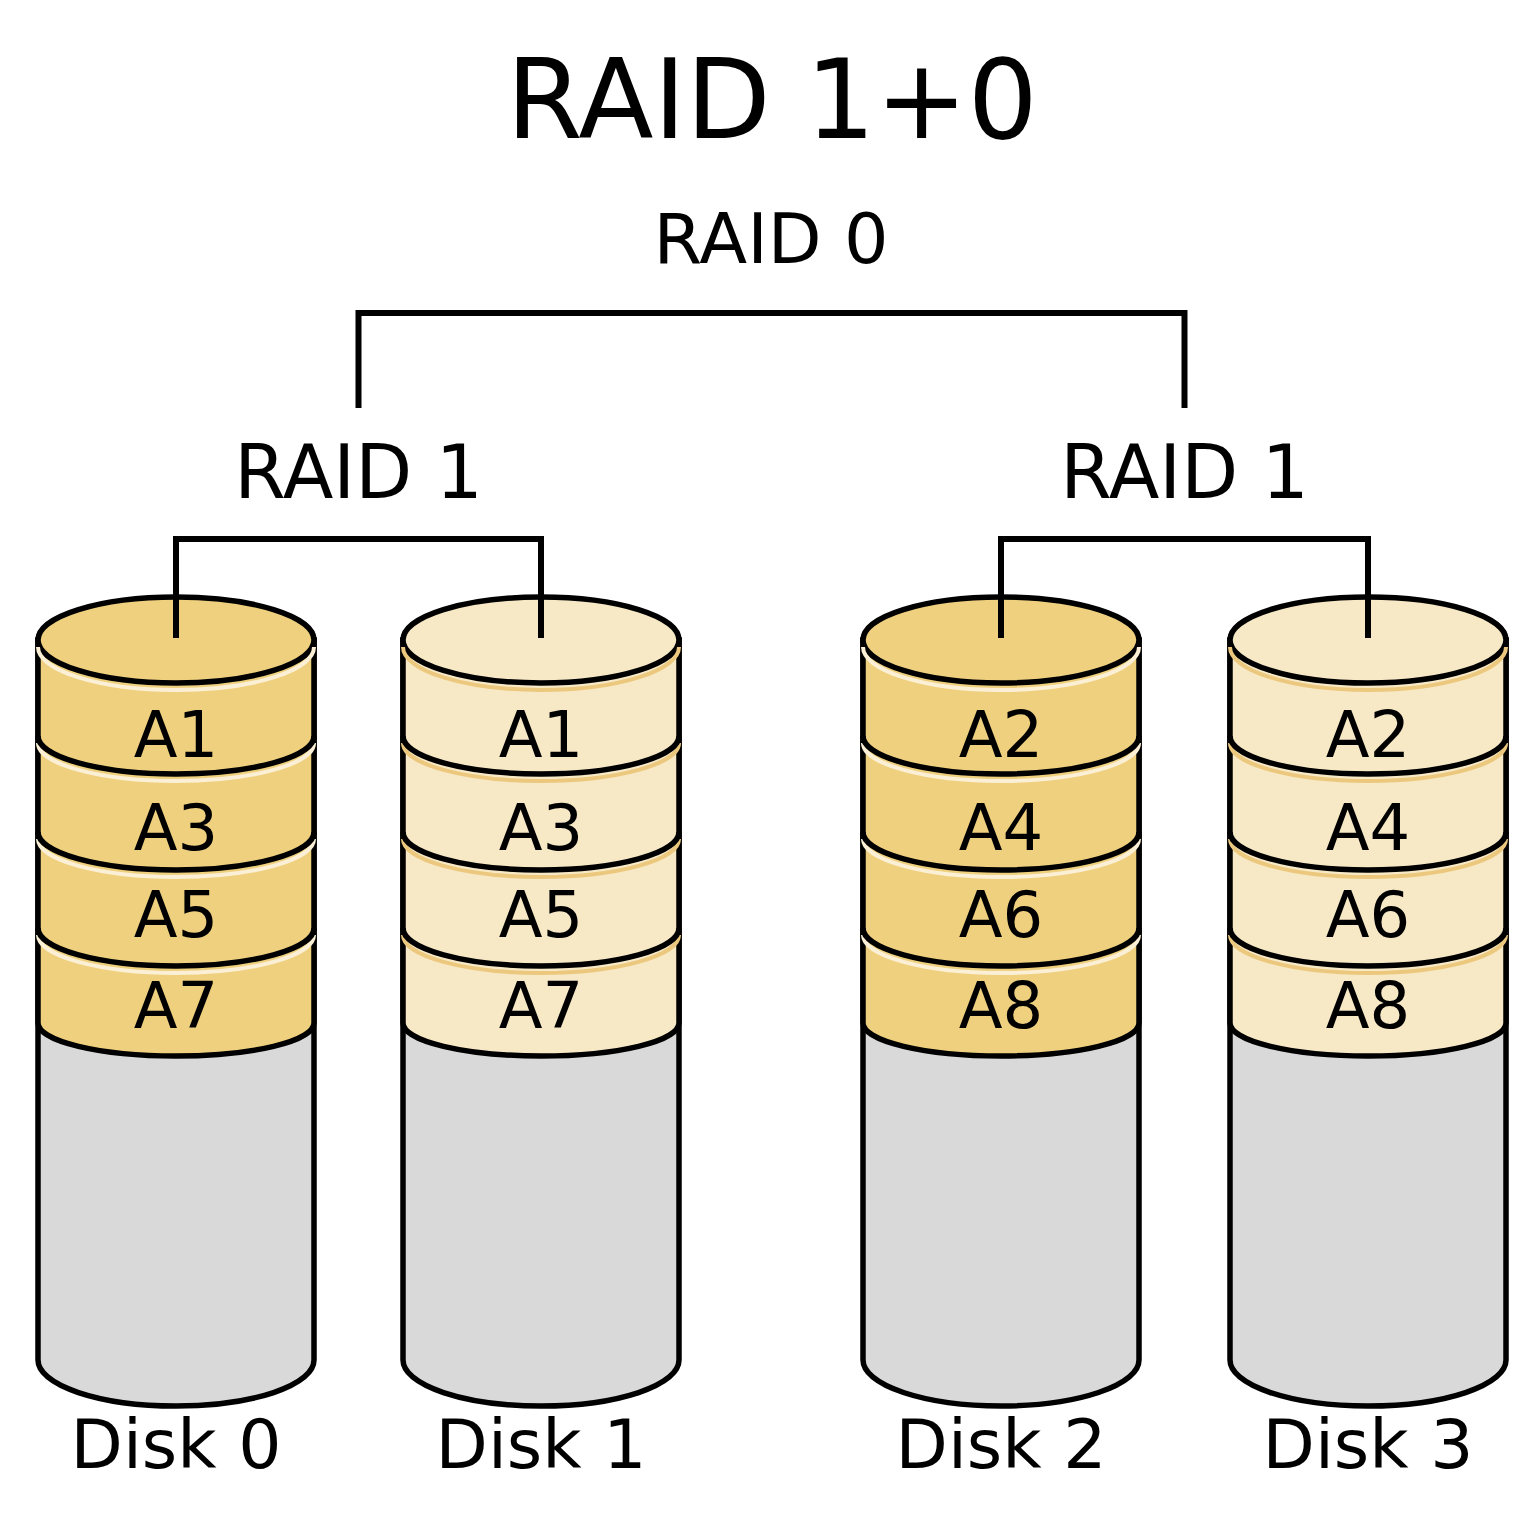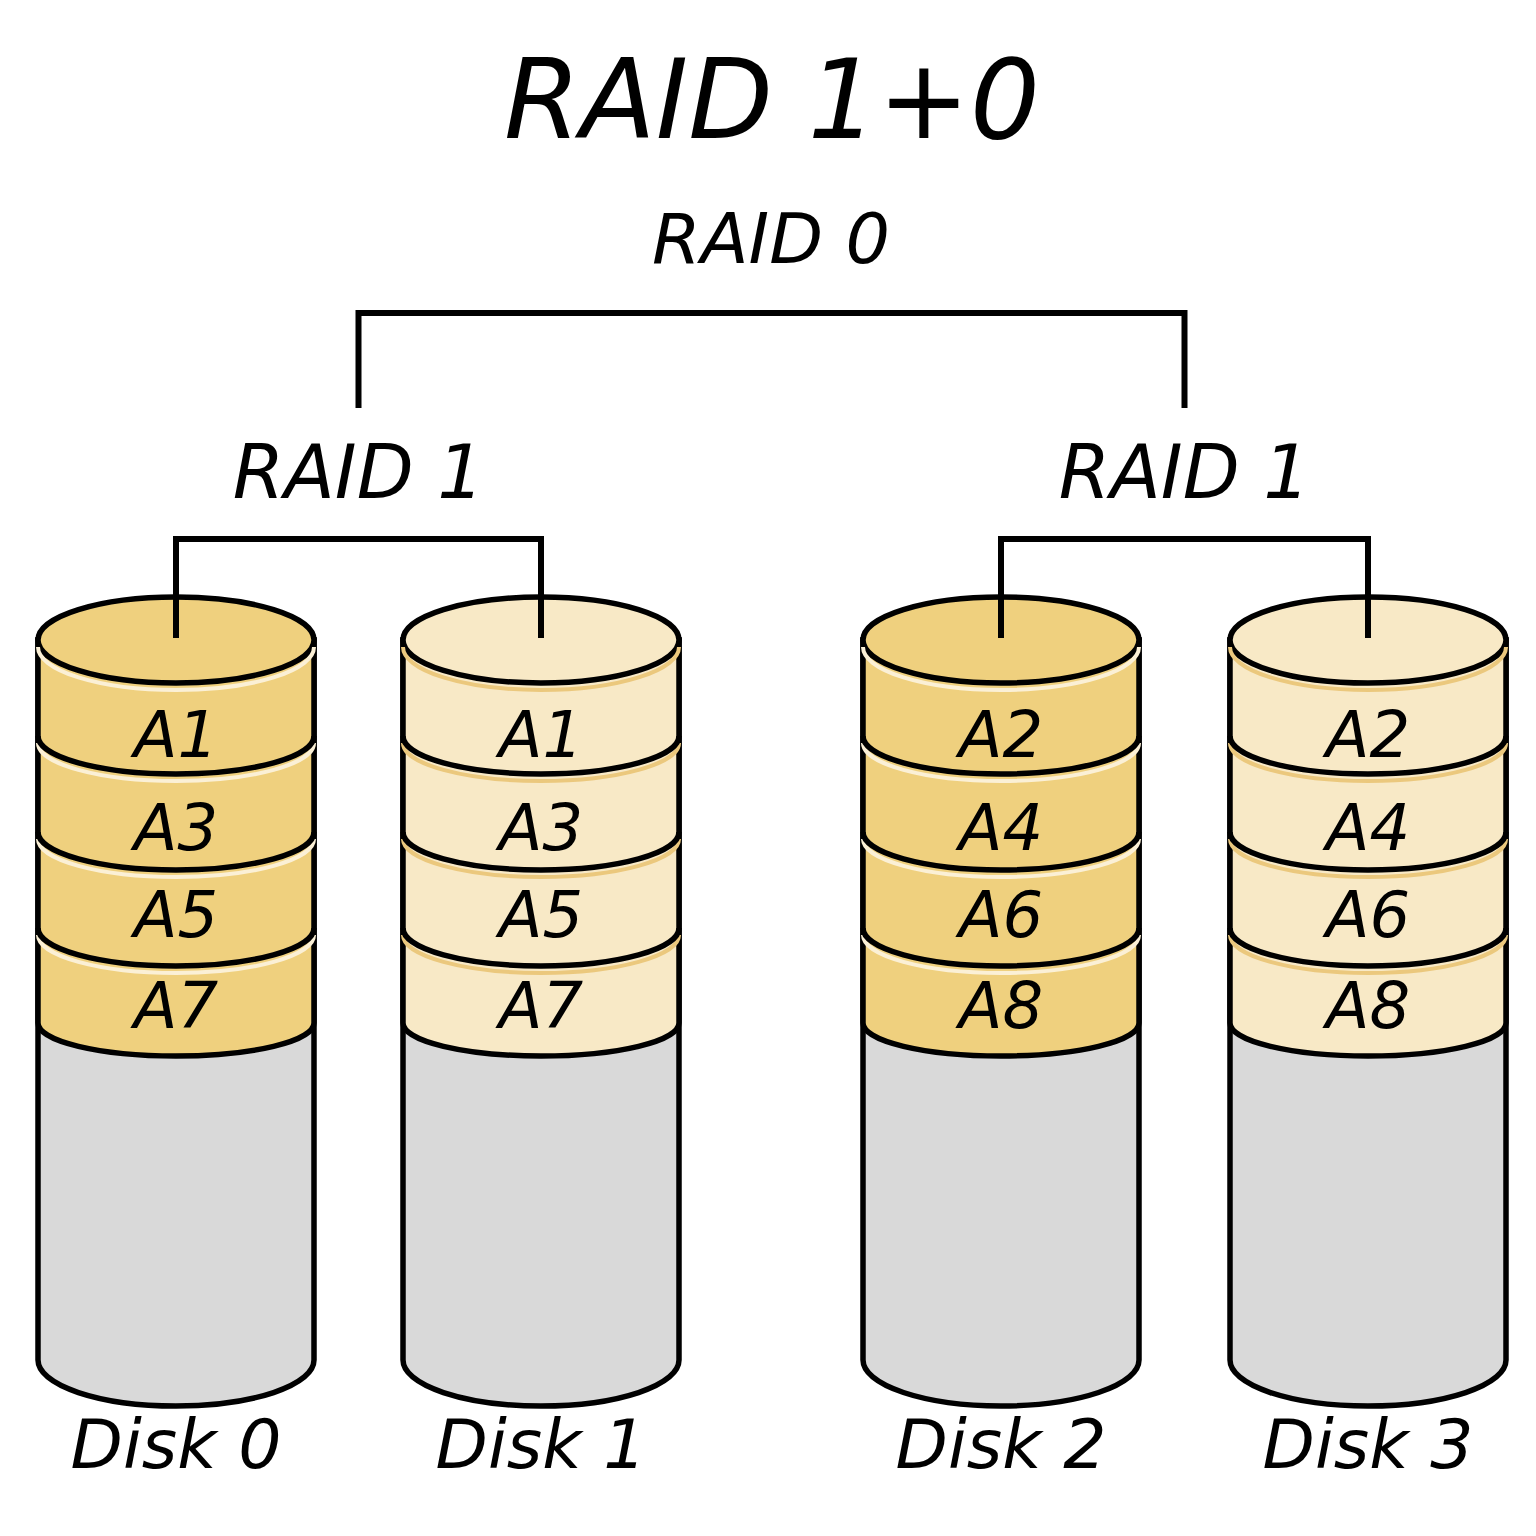--- a/index.html
+++ b/index.html
@@ -1,16 +1,16 @@
 <!DOCTYPE html>
 <html><head>
 <meta charset="utf-8">
 <style>
   html, body { margin: 0; padding: 0; background: #ffffff; }
-  .stage { width: 1536px; height: 1536px; position: relative; background: #b91c1c; font-style: italic; }
+  .stage { width: 1536px; height: 1536px; position: relative; background: #b91c1c; }
   svg { display: block; }
   svg text {
     font-family: "DejaVu Sans", "Liberation Sans", sans-serif;
     fill: #000000;
     text-anchor: middle;
   }
   .t-title  { font-size: 110px; }
   .t-sub    { font-size: 70px;  }
   .t-raid1  { font-size: 74px;  }
   .t-block  { font-size: 64px;  }

